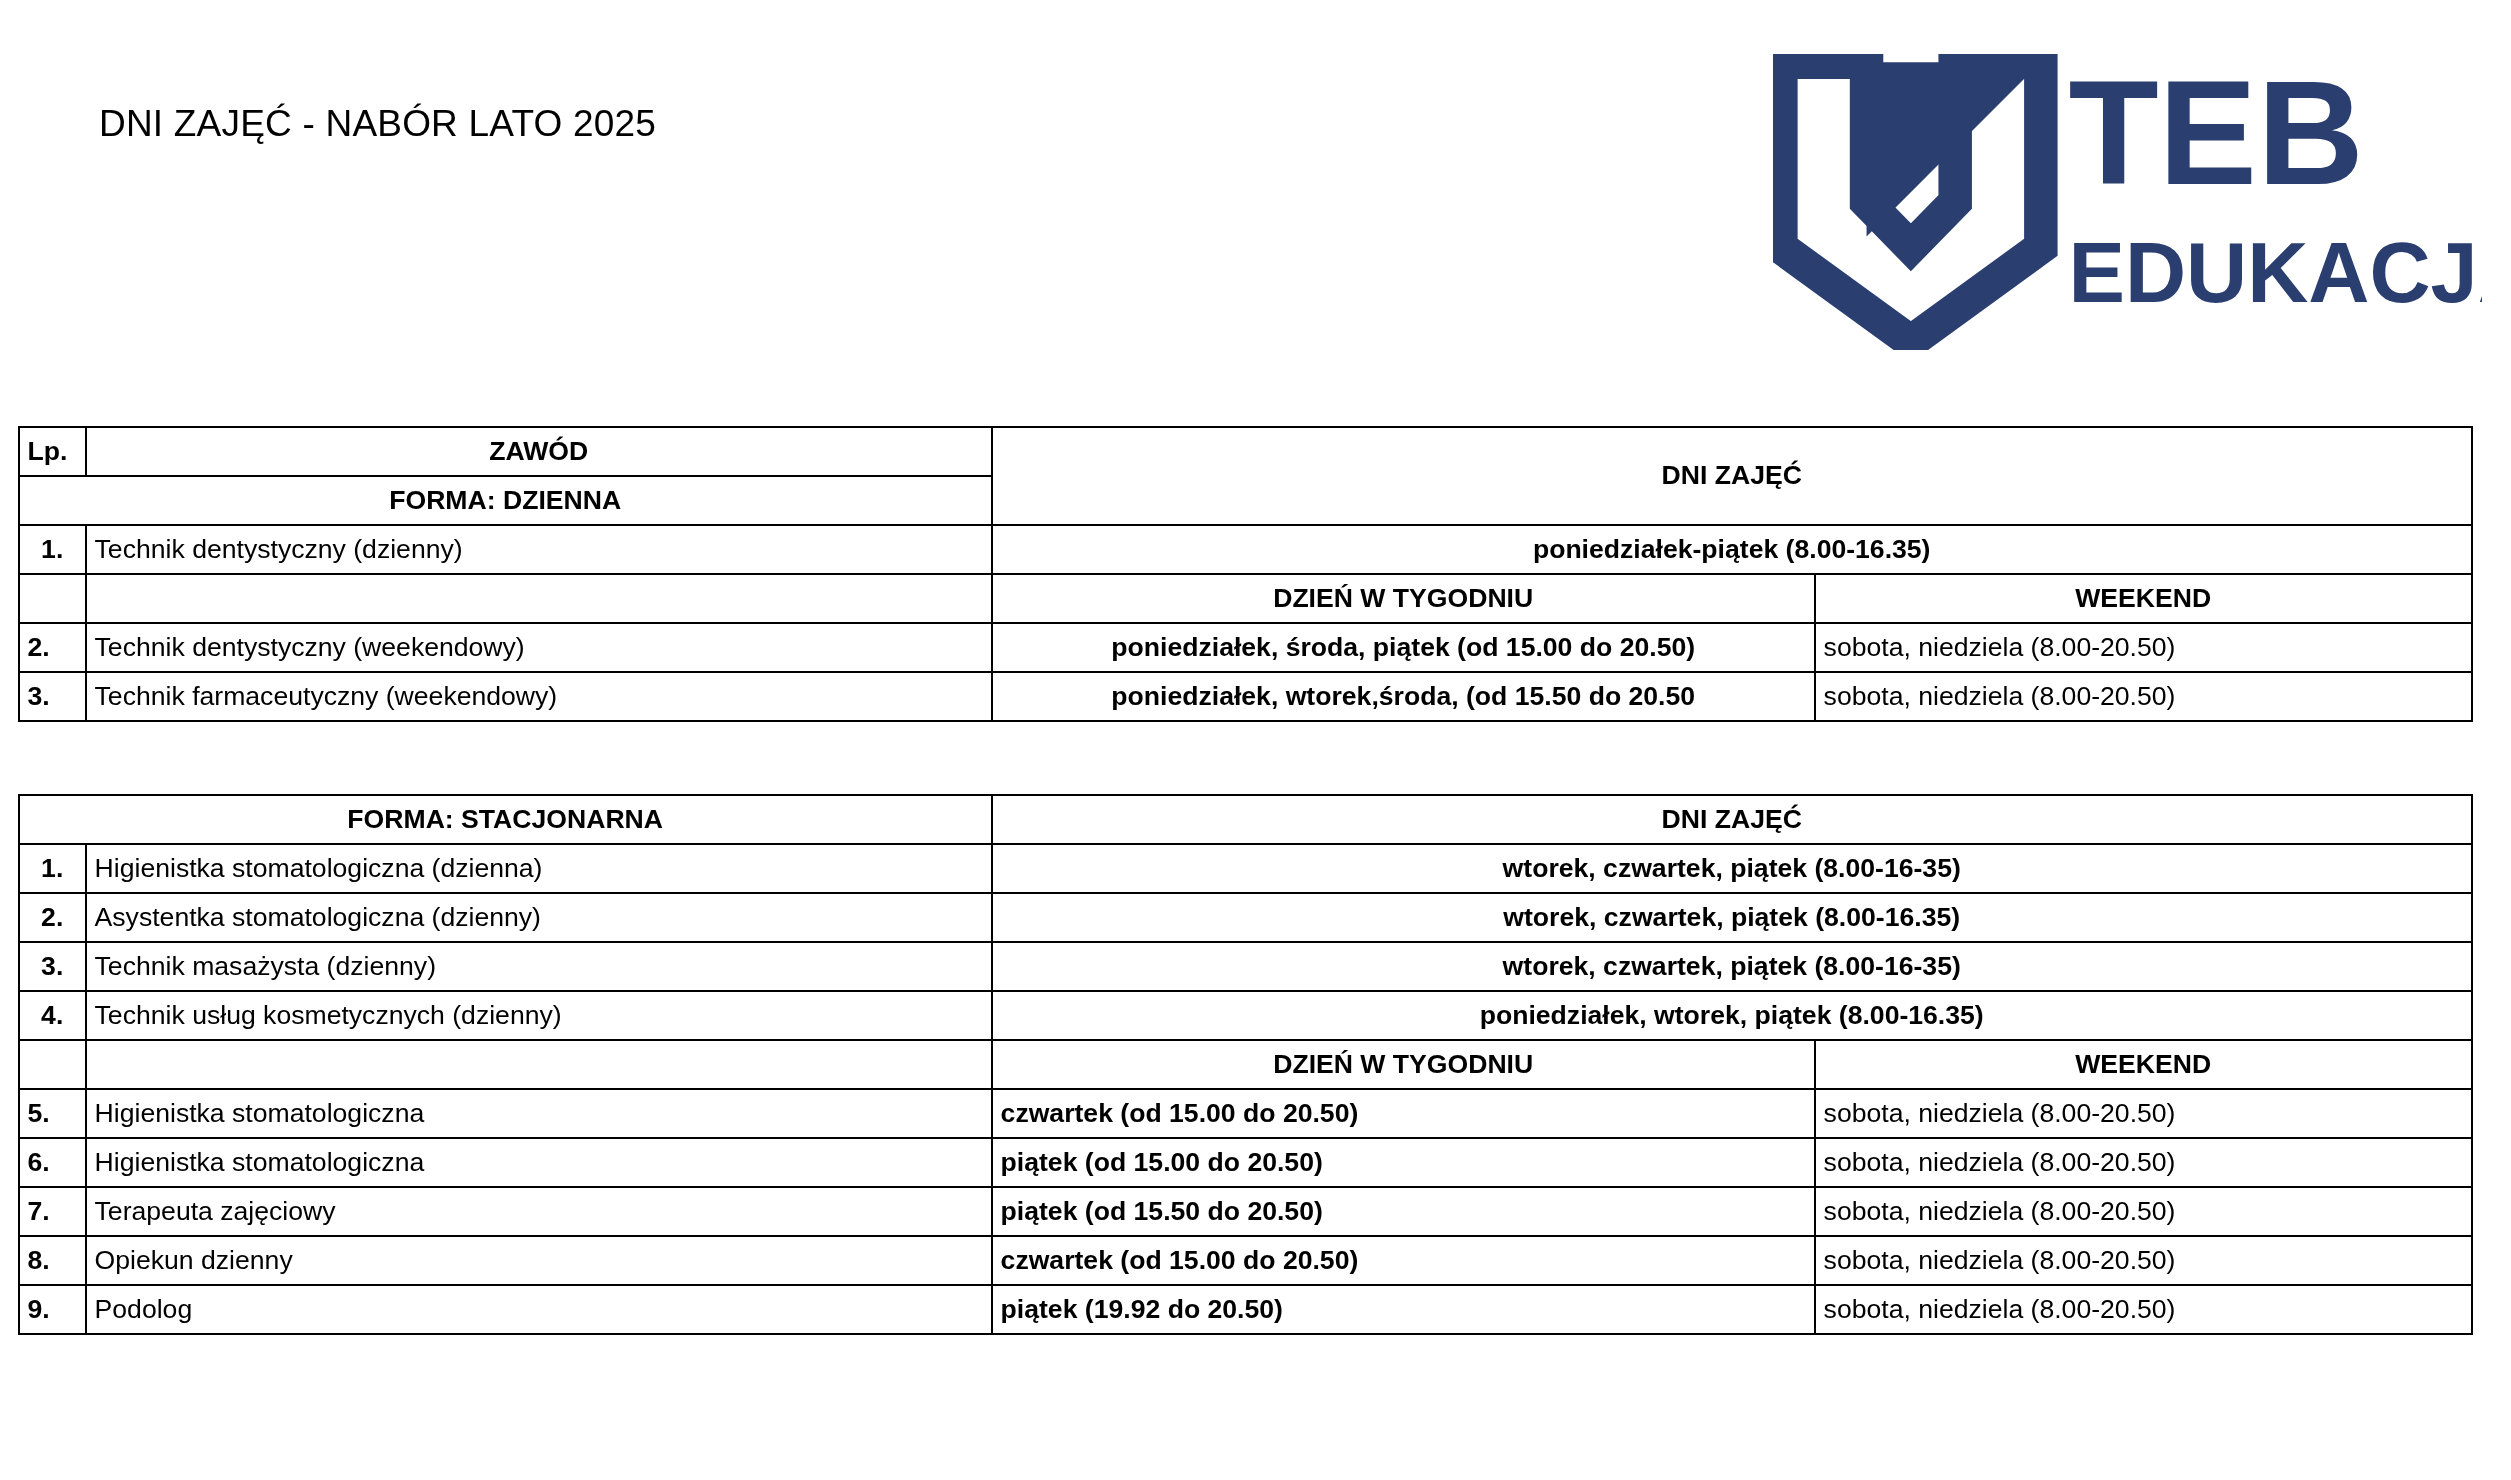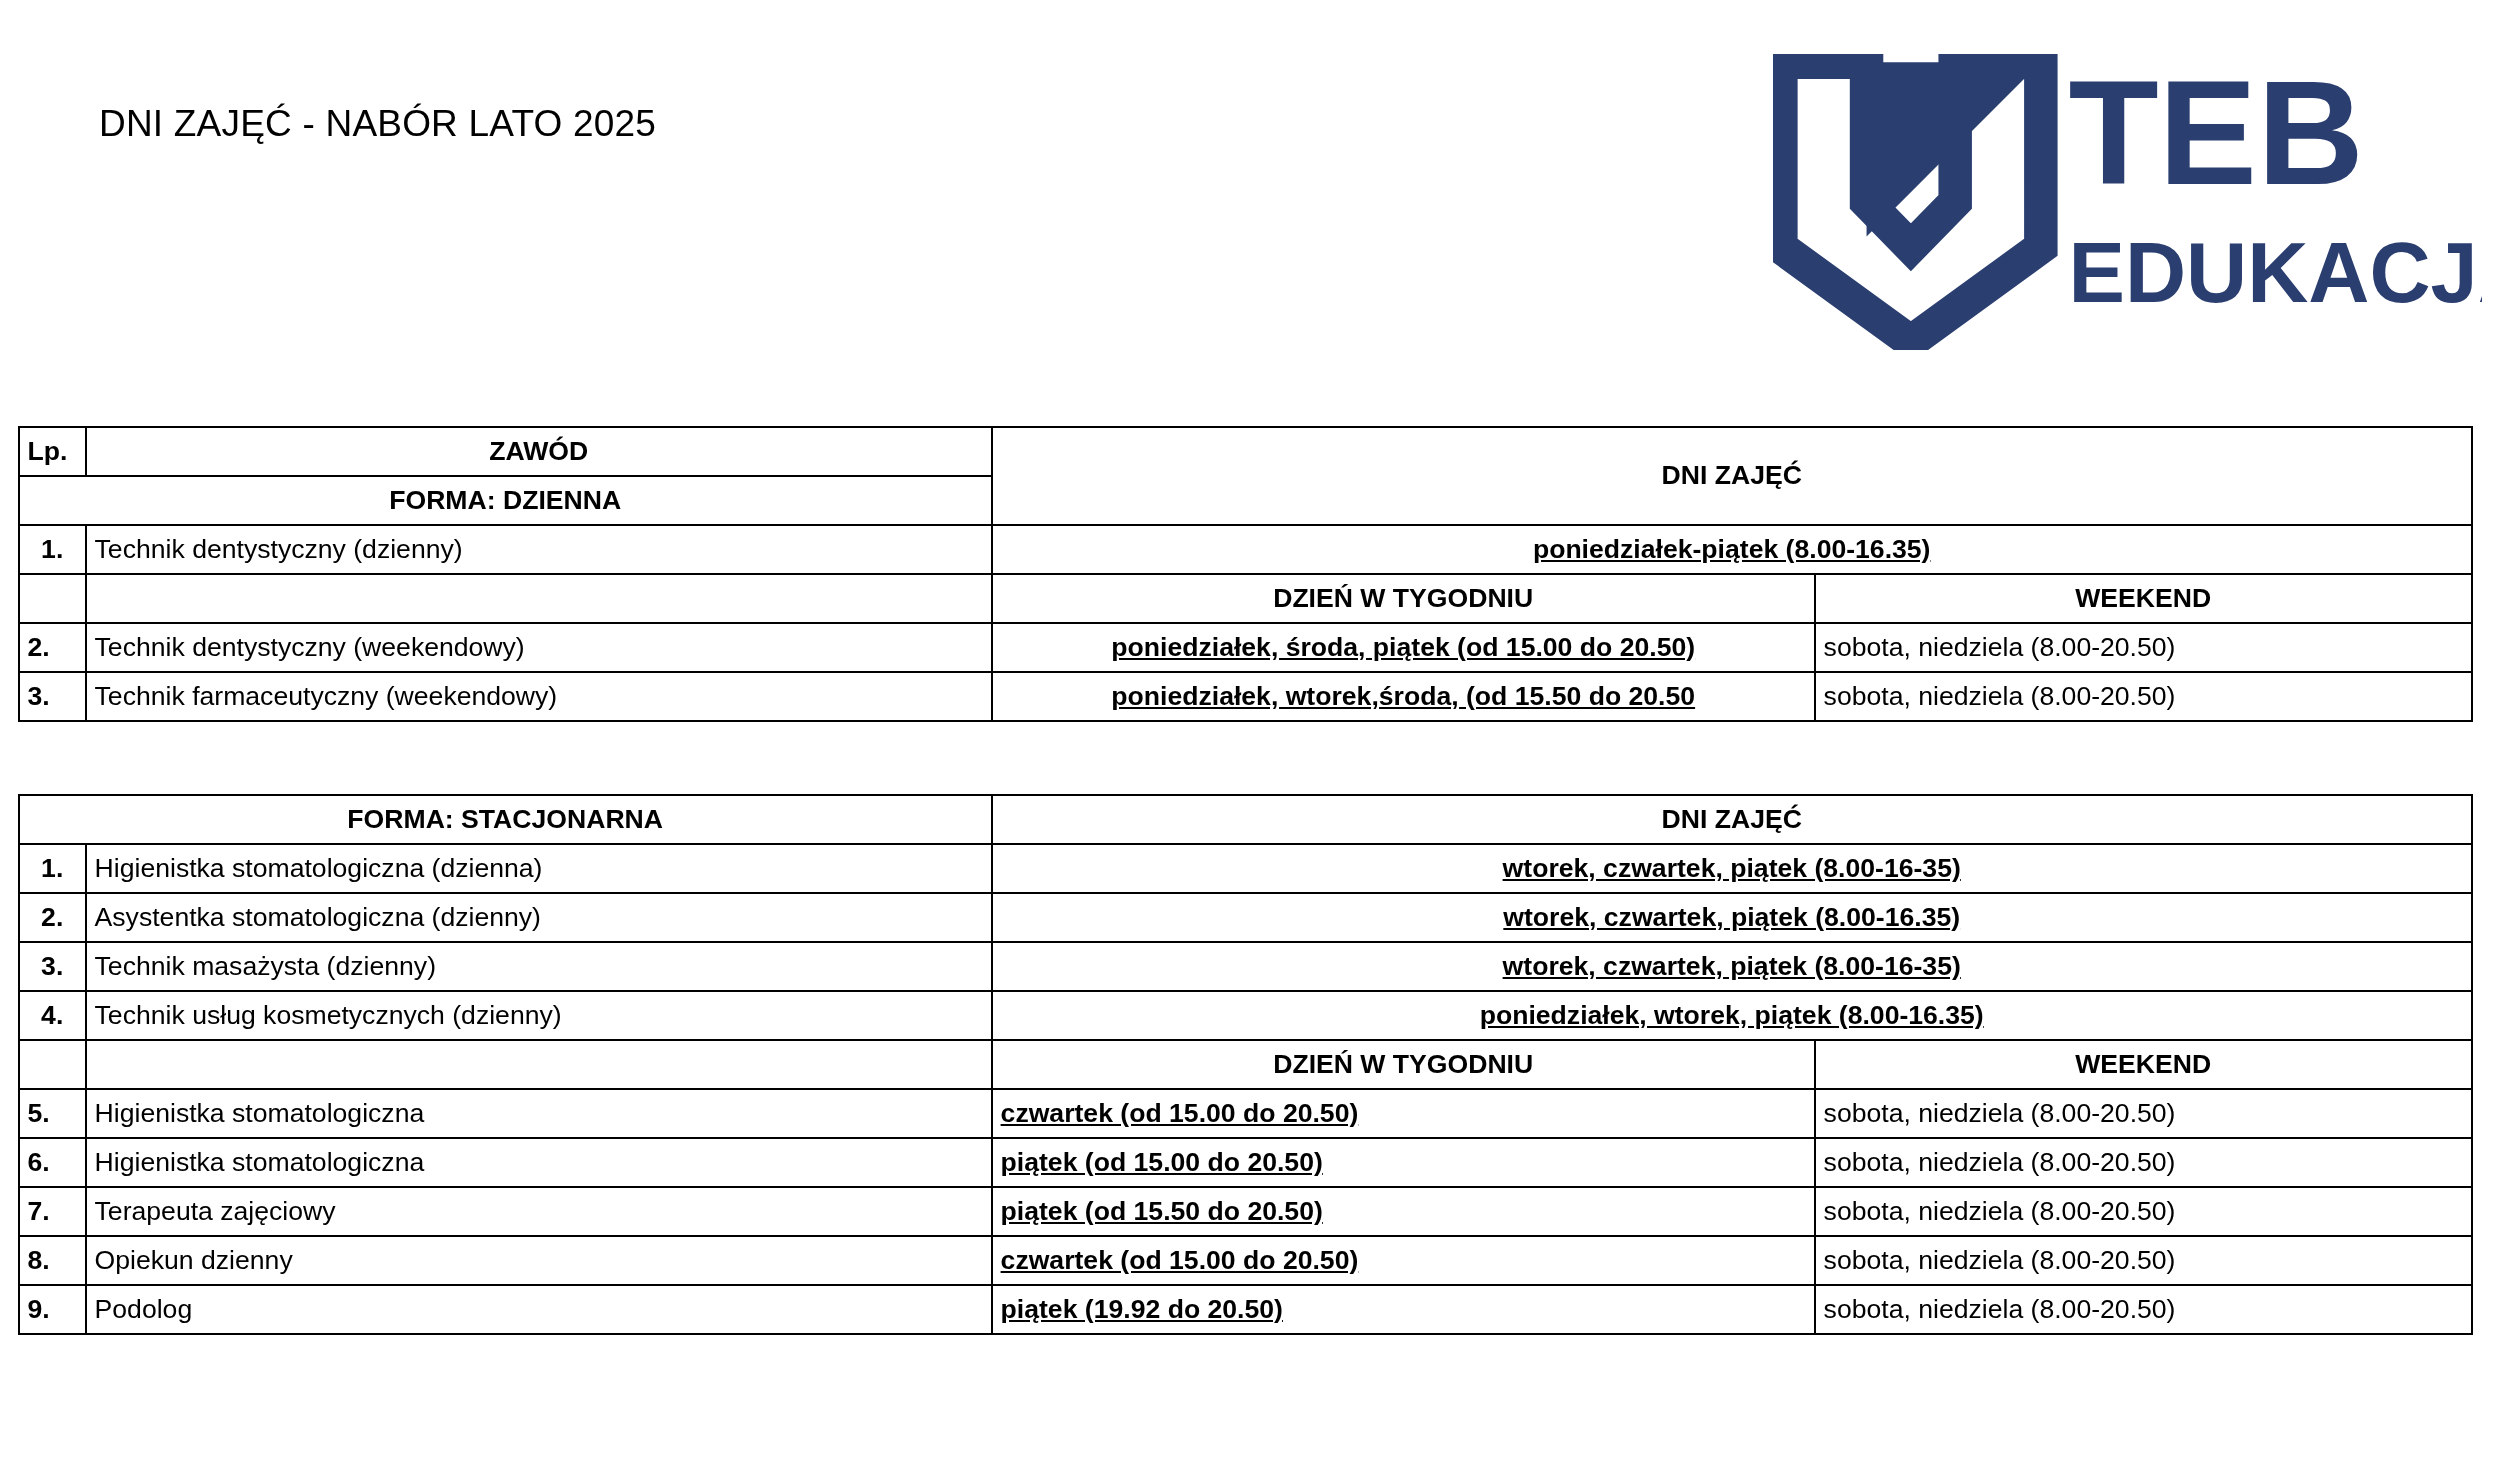--- a/index.html
+++ b/index.html
@@ -49,21 +49,21 @@
     overflow: hidden;
   }
   .outer-top    { border-top-width: 4.9px; }
   .outer-bottom { border-bottom-width: 4.9px; }
   .outer-left   { border-left-width: 4.9px; }
   .outer-right  { border-right-width: 4.9px; }
 
   .c    { text-align: center; }
   .l    { text-align: left; }
   .b    { font-weight: bold; }
-  .red    { color: #D50000; font-weight: bold; text-decoration: underline; }
+  .red    { color: #D50000; font-weight: bold; }
   .purple { color: #7030A0; font-weight: bold; }
   .blank  { }
 
   
   #table1 { left: 17.7px; top: 406px; width: 2453px; margin-top: 20px; }
   
   #table2 { left: 17.7px; top: 794px; width: 2453px; }
 
   .col-lp    { width: 67px; }
   .col-zawod { width: 906px; }

